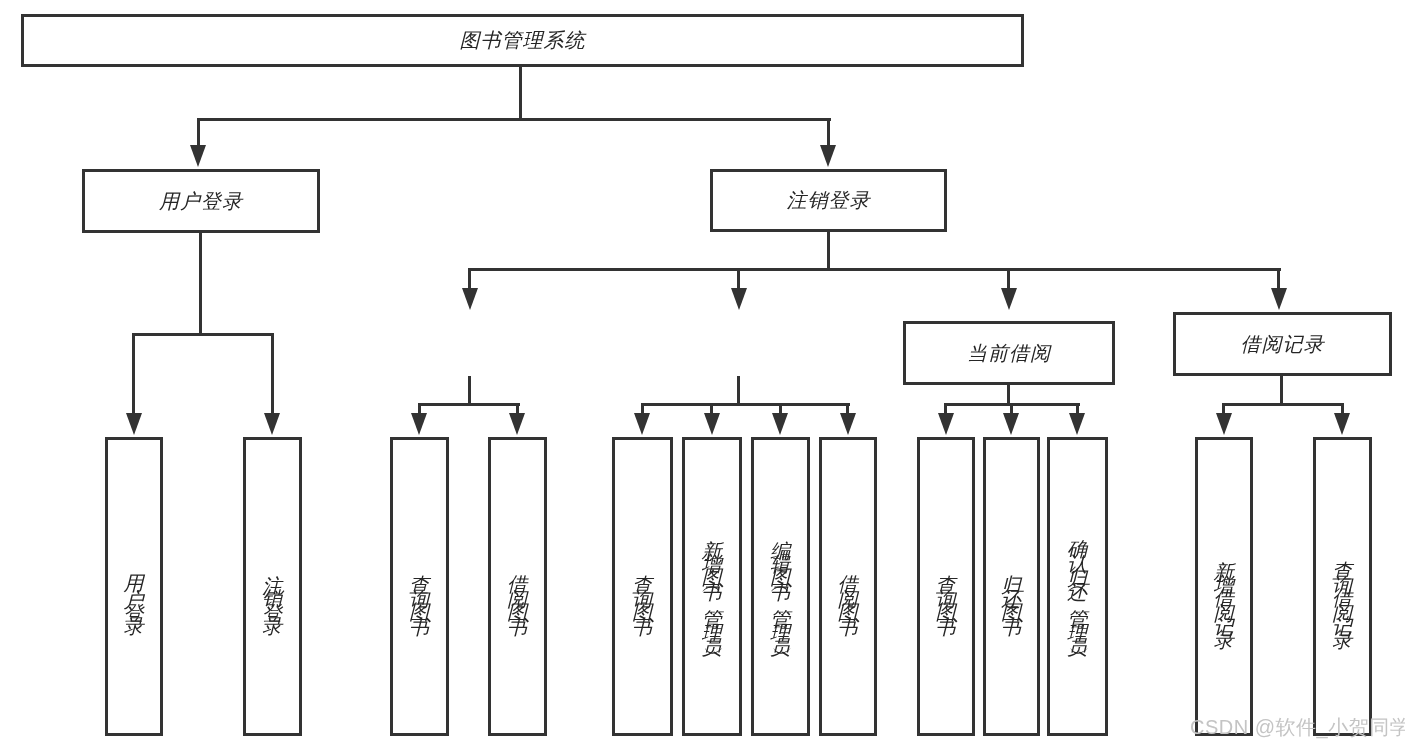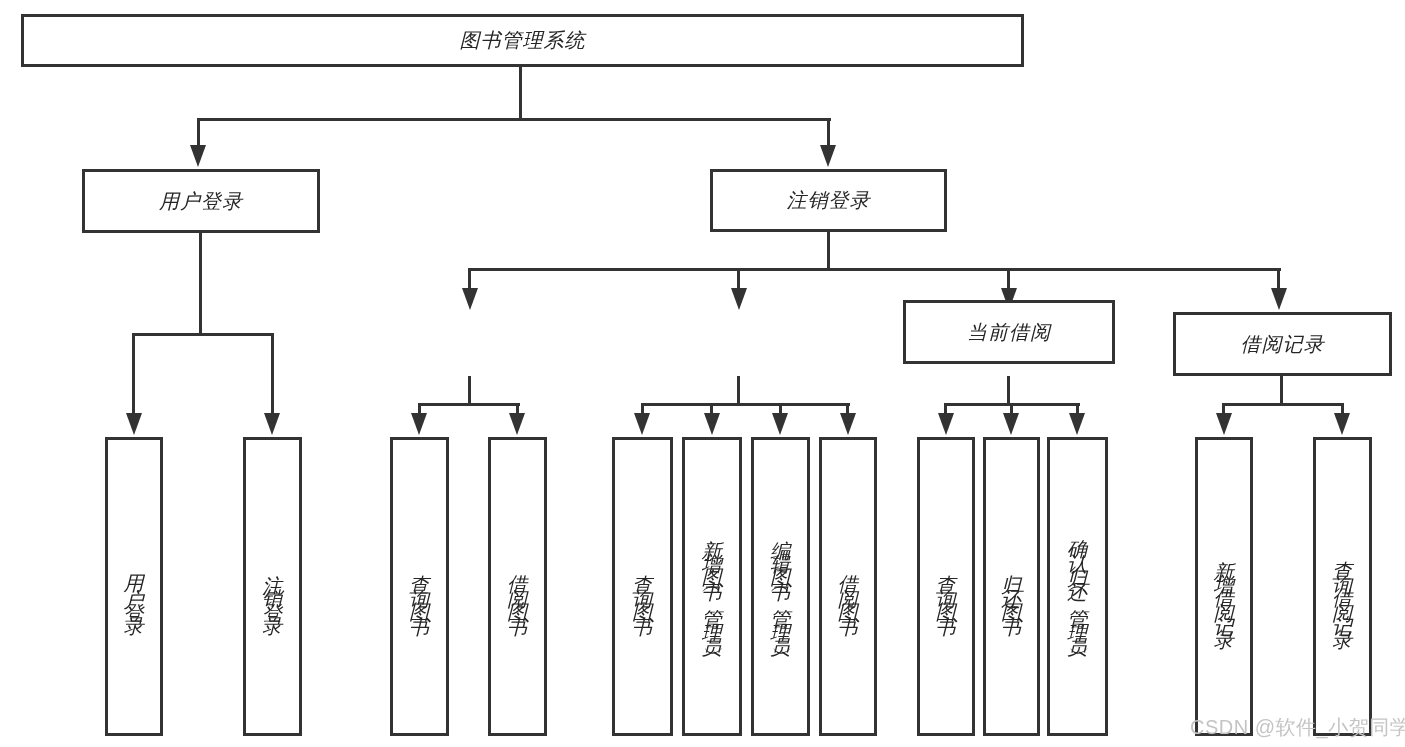--- a/index.html
+++ b/index.html
@@ -103,21 +103,21 @@
     <span>图书管理系统</span>
   </div>
 
   <div class="box" style="left:82px;top:169px;width:238px;height:64px">
     <span>用户登录</span>
   </div>
   <div class="box" style="left:710px;top:169px;width:237px;height:63px">
     <span>注销登录</span>
   </div>
 
-  <div class="box" style="left:903px;top:300px;width:212px;height:64px">
+  <div class="box" style="left:903px;top:321px;width:212px;height:64px">
     <span>当前借阅</span>
   </div>
   <div class="box" style="left:1173px;top:312px;width:219px;height:64px">
     <span>借阅记录</span>
   </div>
 
   <div class="box vbox" style="left:105px;top:437px;width:58px;height:299px">
     <span>用户登录</span>
   </div>
   <div class="box vbox" style="left:243px;top:437px;width:59px;height:299px">

